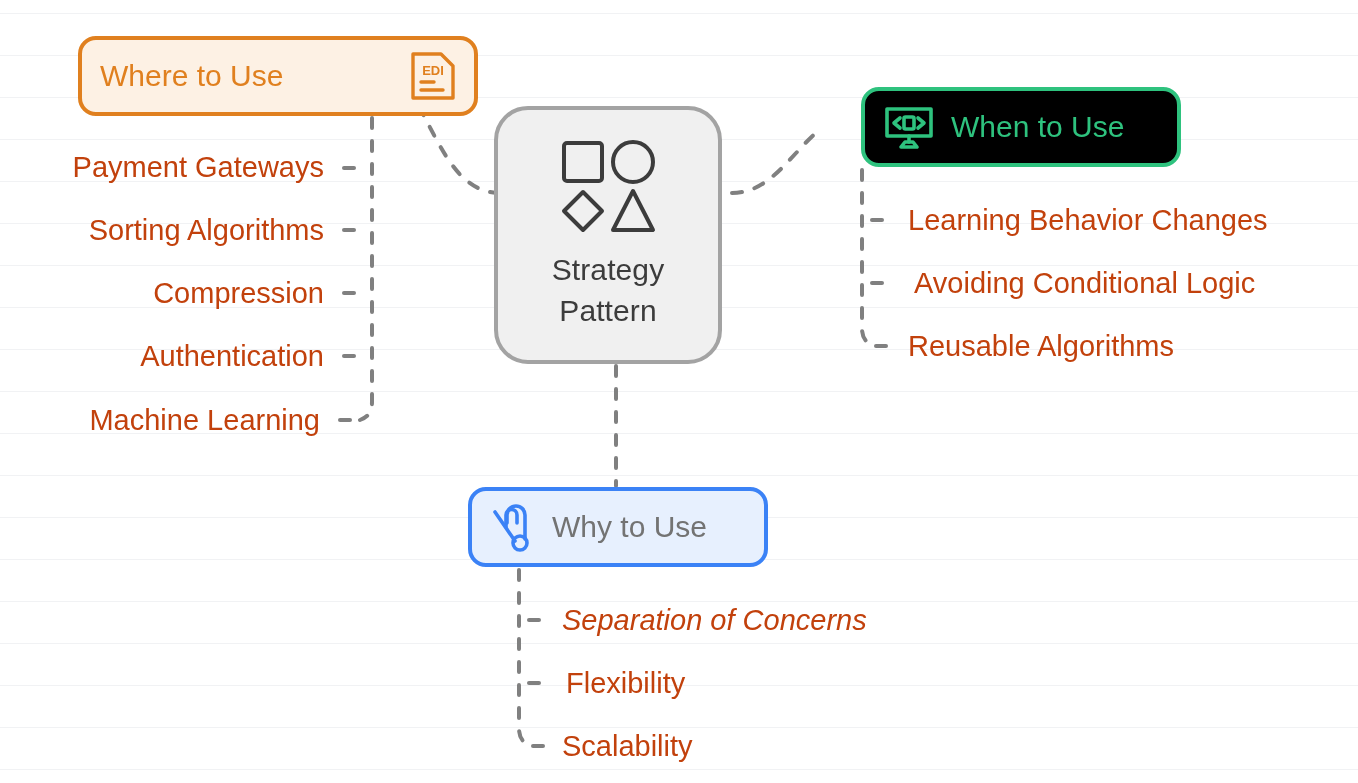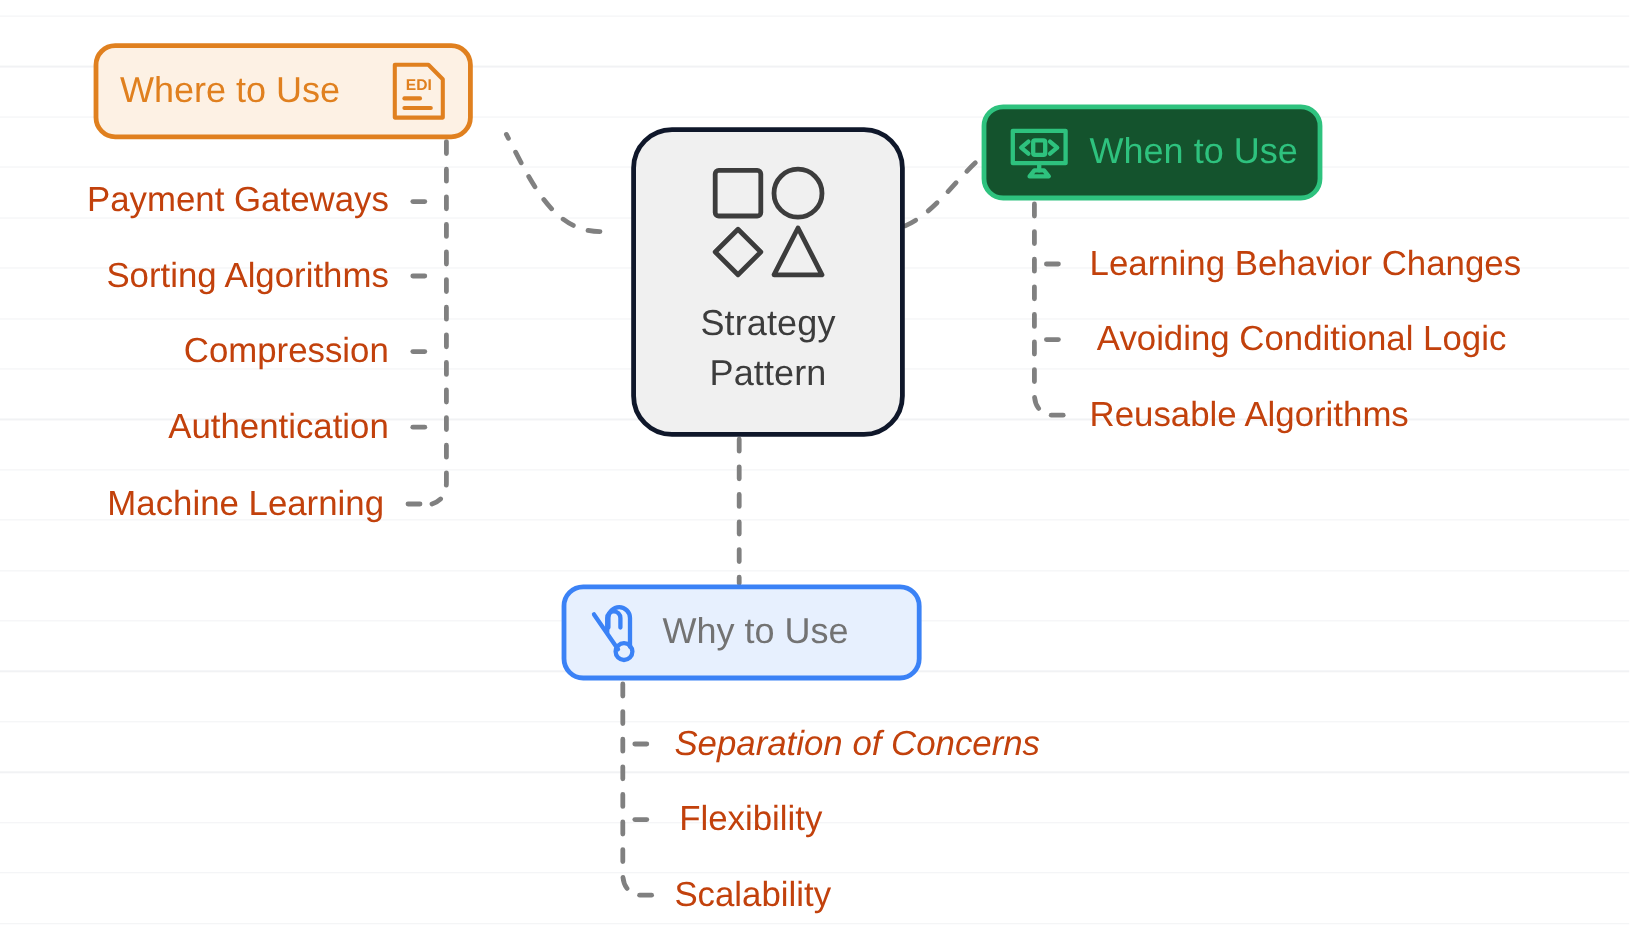--- a/index.html
+++ b/index.html
@@ -31,25 +31,25 @@
   }
   #edges {
     position: absolute;
     inset: 0;
     pointer-events: none;
   }
 
   
   .center-node {
     position: absolute;
-    left: 526px;
+    left: 494px;
     top: 106px;
     width: 228px;
     height: 258px;
-    border: 4px solid #0f172a;
+    border: 4px solid #a3a3a3;
     border-radius: 34px;
     background: #f0f0f0;
     box-sizing: border-box;
     display: flex;
     flex-direction: column;
     align-items: center;
     justify-content: center;
   }
   .center-shapes {
     margin-bottom: 6px;
@@ -82,34 +82,34 @@
   .pill .pill-icon {
     display: flex;
     align-items: center;
     justify-content: center;
     flex: 0 0 auto;
   }
 
   #node-where {
     left: 78px;
     top: 36px;
-    width: 316px;
+    width: 400px;
     border-color: #e0801f;
     background: #fdf1e4;
     justify-content: space-between;
     text-align: center;
   }
   #node-where .pill-label { color: #e0801f; }
 
   #node-when {
-    left: 818px;
+    left: 861px;
     top: 87px;
-    width: 284px;
+    width: 320px;
     border-color: #2ec27e;
-    background: #14532d;
+    background: #000000;
     gap: 16px;
   }
   #node-when .pill-label { color: #2ec27e; }
 
   #node-why {
     left: 468px;
     top: 487px;
     width: 300px;
     border-color: #3b82f6;
     background: #e7f0fe;

